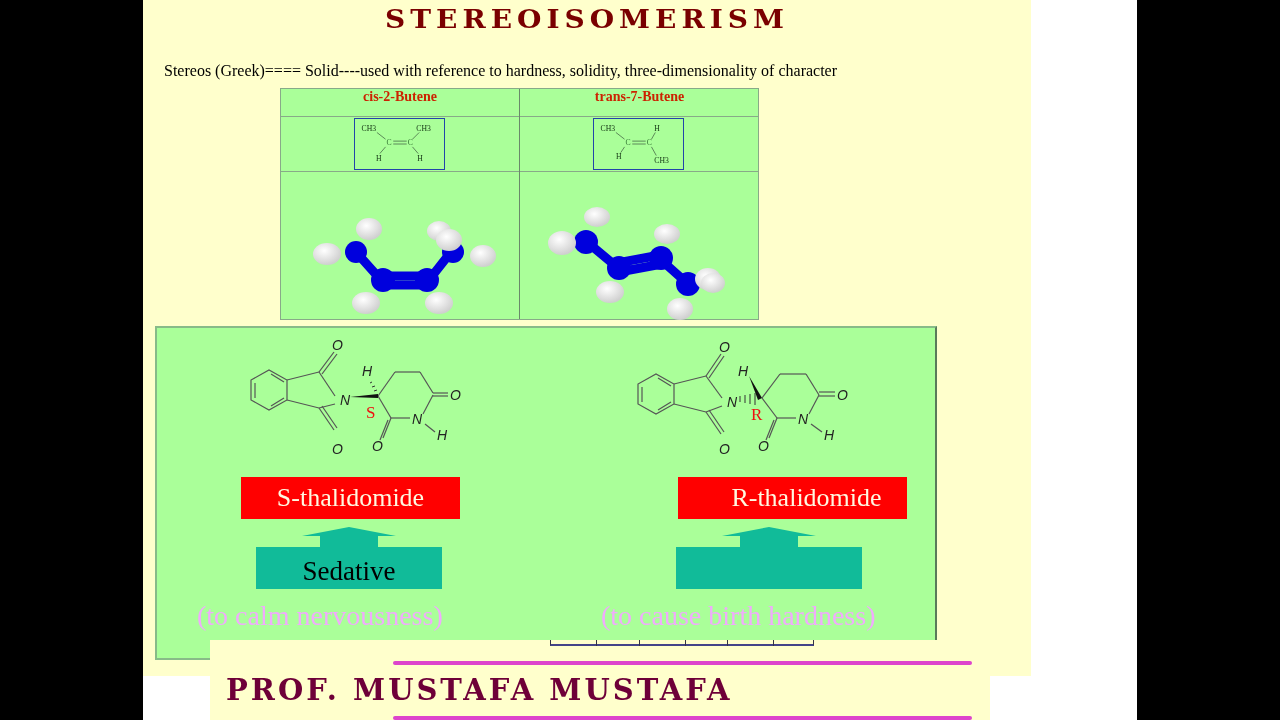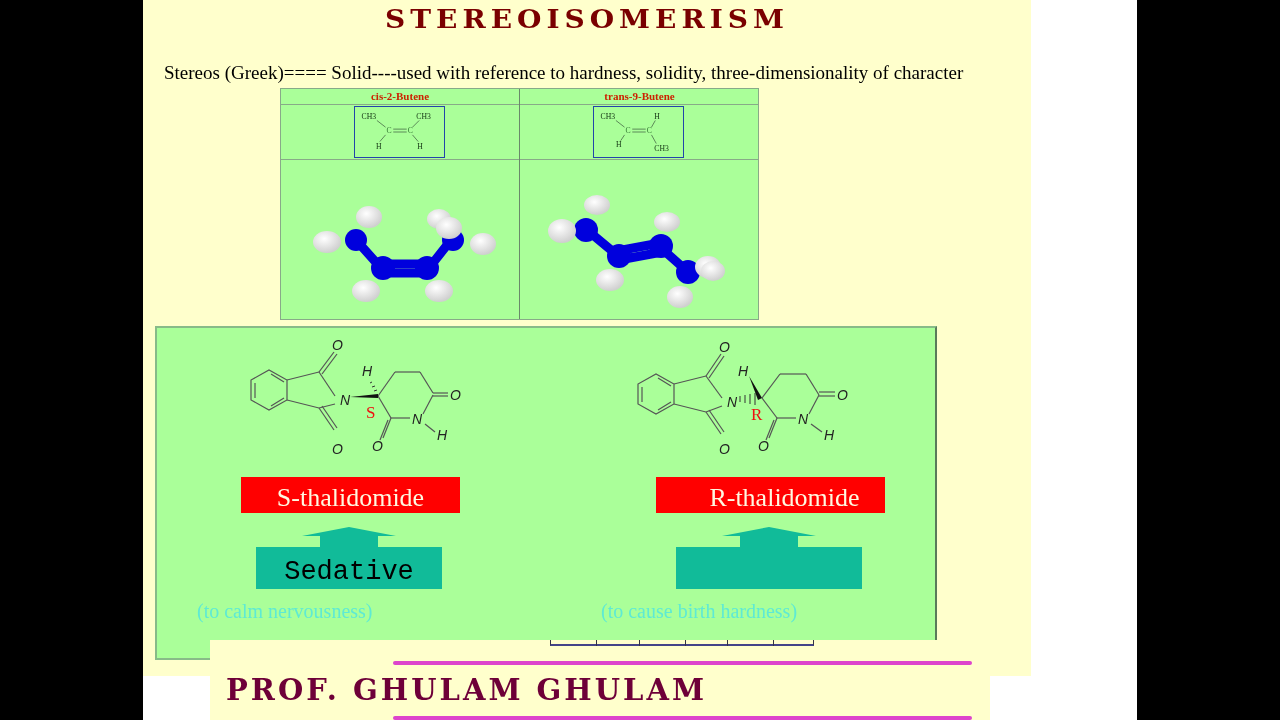--- a/index.html
+++ b/index.html
@@ -7,58 +7,58 @@
   body { position: relative; font-family: "Liberation Serif", serif; }
 
   .slide { position: absolute; left: 143px; top: 0; width: 888px; height: 676px; background: #ffffcc; }
   .white-right { position: absolute; left: 1031px; top: 0; width: 106px; height: 720px; background: #ffffff; }
   .white-bottom { position: absolute; left: 143px; top: 676px; width: 894px; height: 44px; background: #ffffff; }
 
   .title { position: absolute; left: 143px; top: 2px; width: 888px; text-align: center;
     font-family: "DejaVu Serif", serif; font-weight: 900; font-size: 28px; letter-spacing: 5px;
     color: #7a0000; transform: scaleY(0.95); }
 
-  .subtitle { position: absolute; left: 164px; top: 62px; font-size: 19px; color: #000; white-space: nowrap; }
+  .subtitle { position: absolute; left: 164px; top: 62px; font-size: 16px; color: #000; white-space: nowrap; }
 
   .butene-table { position: absolute; left: 280px; top: 88px; width: 479px; height: 232px;
     background: #aaff99; border: 1px solid #8a8; }
   .bt-col { position: absolute; top: 0; width: 239px; height: 100%; }
   .bt-col.left { left: 0; border-right: 1px solid #6a8a6a; }
   .bt-col.right { left: 239px; }
-  .bt-head { height: 16px; border-bottom: 1px solid #8a8; text-align: center;
-    font-family: "Liberation Serif", serif; font-weight: bold; font-size: 11px; color: #cc2200; line-height: 15px; }
+  .bt-head { height: 28px; border-bottom: 1px solid #8a8; text-align: center;
+    font-family: "Liberation Serif", serif; font-weight: bold; font-size: 14px; color: #cc2200; line-height: 15px; }
   .bt-formula-row { height: 55px; border-bottom: 1px solid #8a8; position: relative; }
   .formula-box { position: absolute; top: 1px; width: 91px; height: 52px; border: 1px solid #2244aa; }
   .bt-col.left .formula-box { left: 73px; }
   .bt-col.right .formula-box { left: 73px; }
   .formula-box svg { width: 100%; height: 100%; }
   .bt-model-row { position: relative; height: 160px; }
   .bt-model-row svg { position: absolute; left: 0; top: 0; width: 239px; height: 160px; }
 
   .thal-panel { position: absolute; left: 155px; top: 326px; width: 782px; height: 334px;
     background: #aaff99; border: 2px solid #88bb88; border-right-color: #5a7a5a; }
 
   .mol { position: absolute; }
   .mol svg { width: 100%; height: 100%; }
   .mol.s { left: 245px; top: 338px; width: 235px; height: 125px; }
   .mol.r { left: 632px; top: 330px; width: 235px; height: 130px; }
 
-  .name-box { position: absolute; height: 36px; background: #ff0000; color: #fff8e0;
+  .name-box { position: absolute; height: 42px; background: #ff0000; color: #fff8e0;
     font-size: 26px; line-height: 42px; text-align: center; }
   .name-box.s { left: 241px; top: 477px; width: 219px; }
-  .name-box.r { left: 656px; top: 477px; width: 229px; padding-left: 28px; }
-
-  .effect { position: absolute; font-family: Liberation Mono, monospace; }
+  .name-box.r { left: 678px; top: 477px; width: 229px; padding-left: 28px; }
+
+  .effect { position: absolute; }
   .effect svg { position: absolute; left: 0; top: 0; width: 100%; height: 100%; }
   .effect .label { position: absolute; left: 0; width: 100%; bottom: 2px; text-align: center;
     font-size: 27px; color: #000; }
   .effect.s { left: 256px; top: 527px; width: 186px; height: 62px; }
   .effect.r { left: 676px; top: 527px; width: 186px; height: 62px; }
 
-  .desc { position: absolute; top: 600px; font-size: 20px; color: #5eead4; white-space: nowrap; }
+  .desc { position: absolute; top: 600px; font-size: 28px; color: #f0abfc; white-space: nowrap; }
   .desc.s { left: 197px; }
   .desc.r { left: 601px; }
 
   .nav-strip { position: absolute; left: 550px; top: 640px; width: 264px; height: 6px;
     border-left: 1px solid #334; border-right: 1px solid #334; border-bottom: 2px solid #444488; }
   .nav-strip span { position: absolute; top: 0; height: 6px; border-left: 1px solid #334; }
 
   .footer { position: absolute; left: 210px; top: 640px; width: 780px; height: 80px; background: #ffffcc; }
   .rule { position: absolute; left: 393px; width: 579px; height: 4px; background: #dd44cc; border-radius: 2px; }
   .rule.top { top: 661px; }
@@ -123,21 +123,21 @@
           <ellipse cx="85" cy="131" rx="14" ry="11"></ellipse>
           <ellipse cx="158" cy="131" rx="14" ry="11"></ellipse>
           <ellipse cx="158" cy="59" rx="12" ry="10"></ellipse>
           <ellipse cx="168" cy="68" rx="13" ry="11"></ellipse>
           <ellipse cx="202" cy="84" rx="13" ry="11"></ellipse>
         </g>
       </svg>
     </div>
   </div>
   <div class="bt-col right">
-    <div class="bt-head">trans-9-Butene</div>
+    <div class="bt-head">trans-7-Butene</div>
     <div class="bt-formula-row">
       <div class="formula-box">
         <svg viewBox="0 0 91 52" font-family="Liberation Serif, serif" font-size="8" fill="#113311">
           <text x="6" y="12">CH3</text>
           <text x="62" y="12">H</text>
           <text x="32" y="27" fill="#337733">C</text>
           <text x="54" y="27" fill="#337733">C</text>
           <text x="22" y="42">H</text>
           <text x="62" y="46">CH3</text>
           <g stroke="#446644" stroke-width="0.8">
@@ -296,14 +296,14 @@
 
 <div class="footer"></div>
 <div class="nav-strip">
   <span style="left:45px"></span>
     <span style="left:88px"></span>
     <span style="left:134px"></span>
     <span style="left:176px"></span>
     <span style="left:222px"></span>
 </div>
 <div class="rule top"></div>
-<div class="author">PROF. GHULAM GHULAM</div>
+<div class="author">PROF. MUSTAFA MUSTAFA</div>
 <div class="rule bottom"></div>
 
 </body></html>

